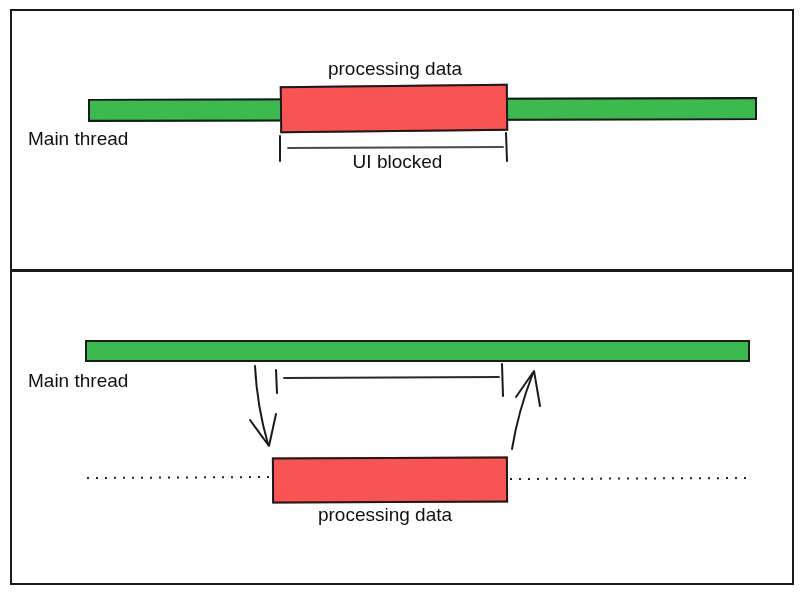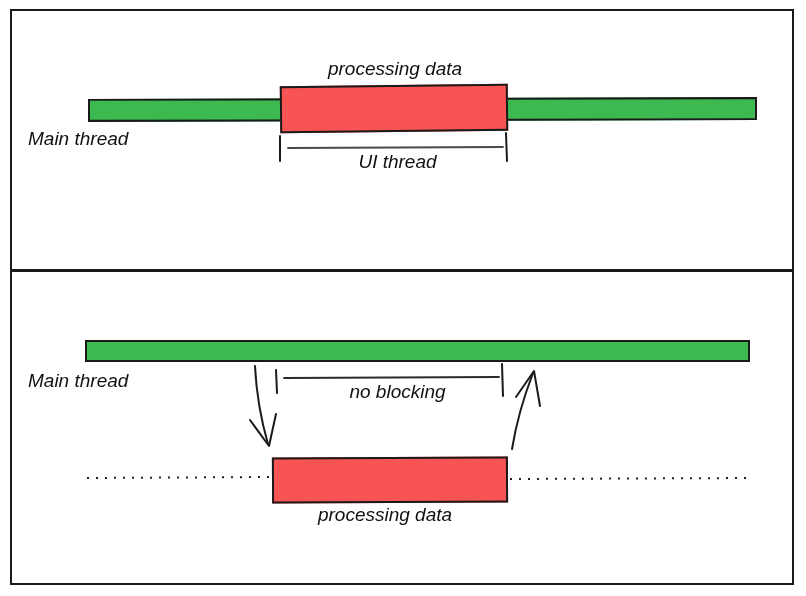--- a/index.html
+++ b/index.html
@@ -47,21 +47,20 @@
     border: 2px solid var(--ink, #1a1a1a);
     box-sizing: border-box;
   }
   .block.top-block    { left: 280px; top: 85px;  width: 228px; height: 47px; transform: rotate(-0.6deg); }
   .block.bottom-block { left: 272px; top: 457px; width: 236px; height: 46px; transform: rotate(-0.3deg); }
   .lbl {
     position: absolute;
     font-size: 19px;
     line-height: 22px;
     white-space: nowrap;
-    font-style: italic;
   }
   .lbl.centered { text-align: center; }
   .lbl.p1-processing { left: 280px; top: 58px;  width: 230px; }
   .lbl.p1-main       { left: 28px;  top: 128px; }
   .lbl.p1-blocked    { left: 285px; top: 151px; width: 225px; }
   .lbl.p2-main       { left: 28px;  top: 370px; }
   .lbl.p2-noblock    { left: 285px; top: 381px; width: 225px; }
   .lbl.p2-worker     { left: 28px;  top: 485px; }
   .lbl.p2-processing { left: 270px; top: 504px; width: 230px; }
 </style>
@@ -93,19 +92,18 @@
 
     <path d="M255,366 Q257,406 268,444" stroke="#1a1a1a" stroke-width="2" stroke-linecap="round"></path>
     <polyline points="250,420 269,446 276,414" stroke="#1a1a1a" stroke-width="2" stroke-linecap="round" stroke-linejoin="round"></polyline>
 
     <path d="M512,449 Q518,412 533,373" stroke="#1a1a1a" stroke-width="2" stroke-linecap="round"></path>
     <polyline points="516,397 534,371 540,406" stroke="#1a1a1a" stroke-width="2" stroke-linecap="round" stroke-linejoin="round"></polyline>
   </svg>
 
   <div class="lbl centered p1-processing">processing data</div>
   <div class="lbl p1-main">Main thread</div>
-  <div class="lbl centered p1-blocked">UI thread</div>
+  <div class="lbl centered p1-blocked">UI blocked</div>
 
   <div class="lbl p2-main">Main thread</div>
-  <div class="lbl centered p2-noblock">no blocking</div>
   <div class="lbl centered p2-processing">processing data</div>
 
 </div>
 
 </body></html>

